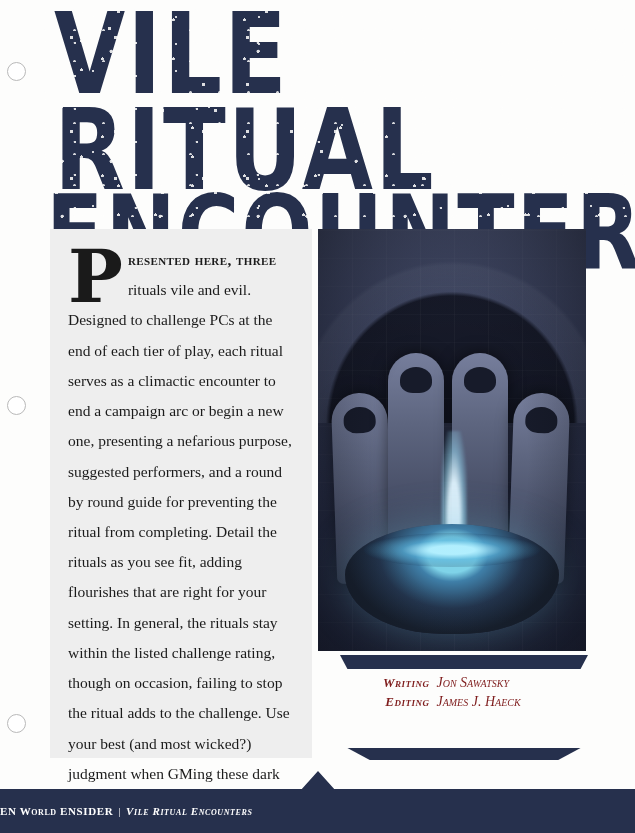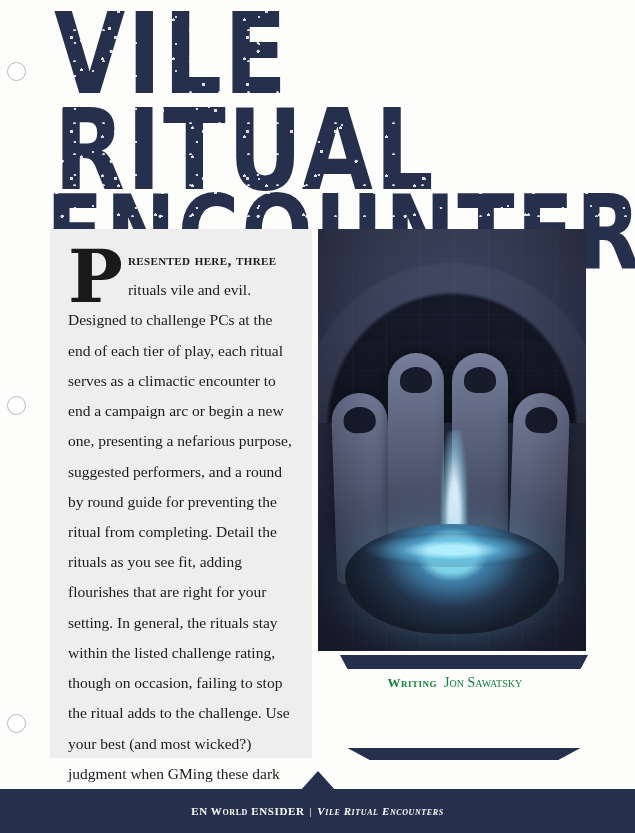--- a/index.html
+++ b/index.html
@@ -183,22 +183,23 @@
     clip-path:polygon(3% 0, 97% 0, 88% 100%, 12% 100%);
   }
   .credits-table{
     position:absolute;left:0;top:18px;width:100%;
     border-collapse:collapse;
   }
   .credits-table td{
     font-family:"Liberation Serif", serif;
     font-size:13px;
     padding:1.5px 0;
-    color:#15803d;
+    color:#7f1d1d;
     vertical-align:baseline;
+    font-style:italic;
   }
   .credits-table td.role{
     text-align:right;
     font-variant:small-caps;
     font-weight:bold;
     letter-spacing:.5px;
     padding-right:7px;
     white-space:nowrap;
   }
   .credits-table td.person{
@@ -214,21 +215,21 @@
     position:absolute;left:0;bottom:0;width:635px;height:68px;
     background:#26304d;
     clip-path:polygon(0 26px, 300px 26px, 318px 6px, 336px 26px, 635px 26px, 635px 68px, 0 68px);
   }
   .footer-rule{
     position:absolute;left:0;bottom:42px;width:635px;height:2px;
     background:#26304d;
   }
   .footer-text{
     position:absolute;left:0;bottom:16px;width:635px;
-    text-align:center;
+    text-align:left;
     color:#ffffff;
     font-family:"Liberation Serif", serif;
     font-size:11px;
     font-variant:small-caps;
     letter-spacing:.6px;
   }
   .footer-text .sep{margin:0 5px;}
   .footer-text .ital{font-style:italic;font-weight:bold;}
   .footer-text .bold{font-weight:bold;}
 </style>
@@ -265,20 +266,24 @@
   </div>
 
   <div class="credits">
     <div class="bar"></div>
     <table class="credits-table">
       <tbody>
           <tr>
         <td class="role">Writing</td>
         <td class="person">Jon Sawatsky</td>
       </tr>
+      <tr>
+        <td class="role">Editing</td>
+        <td class="person">James J. Haeck</td>
+      </tr>
     </tbody>
       </table>
     <div class="bar bottom"></div>
   </div>
 
   <div class="footer-rule"></div>
   <div class="footer-shape"></div>
   <div class="footer-text">
     <span class="bold">EN World ENSIDER</span><span class="sep">|</span><span class="ital">Vile Ritual Encounters</span>
   </div>

